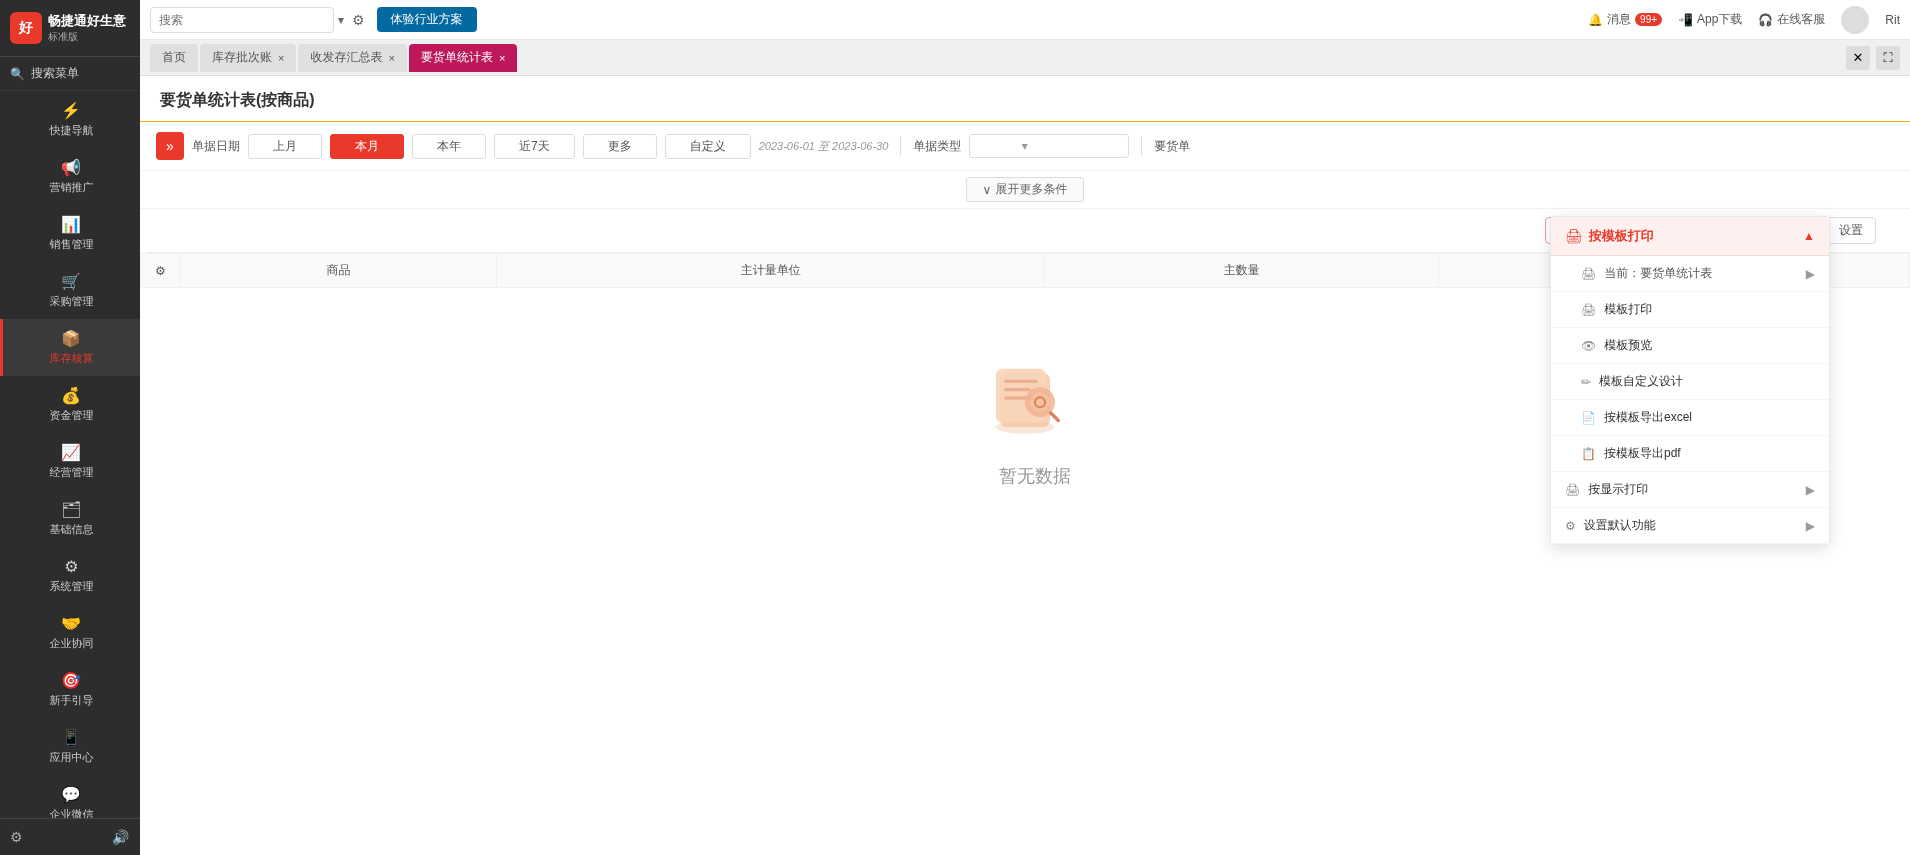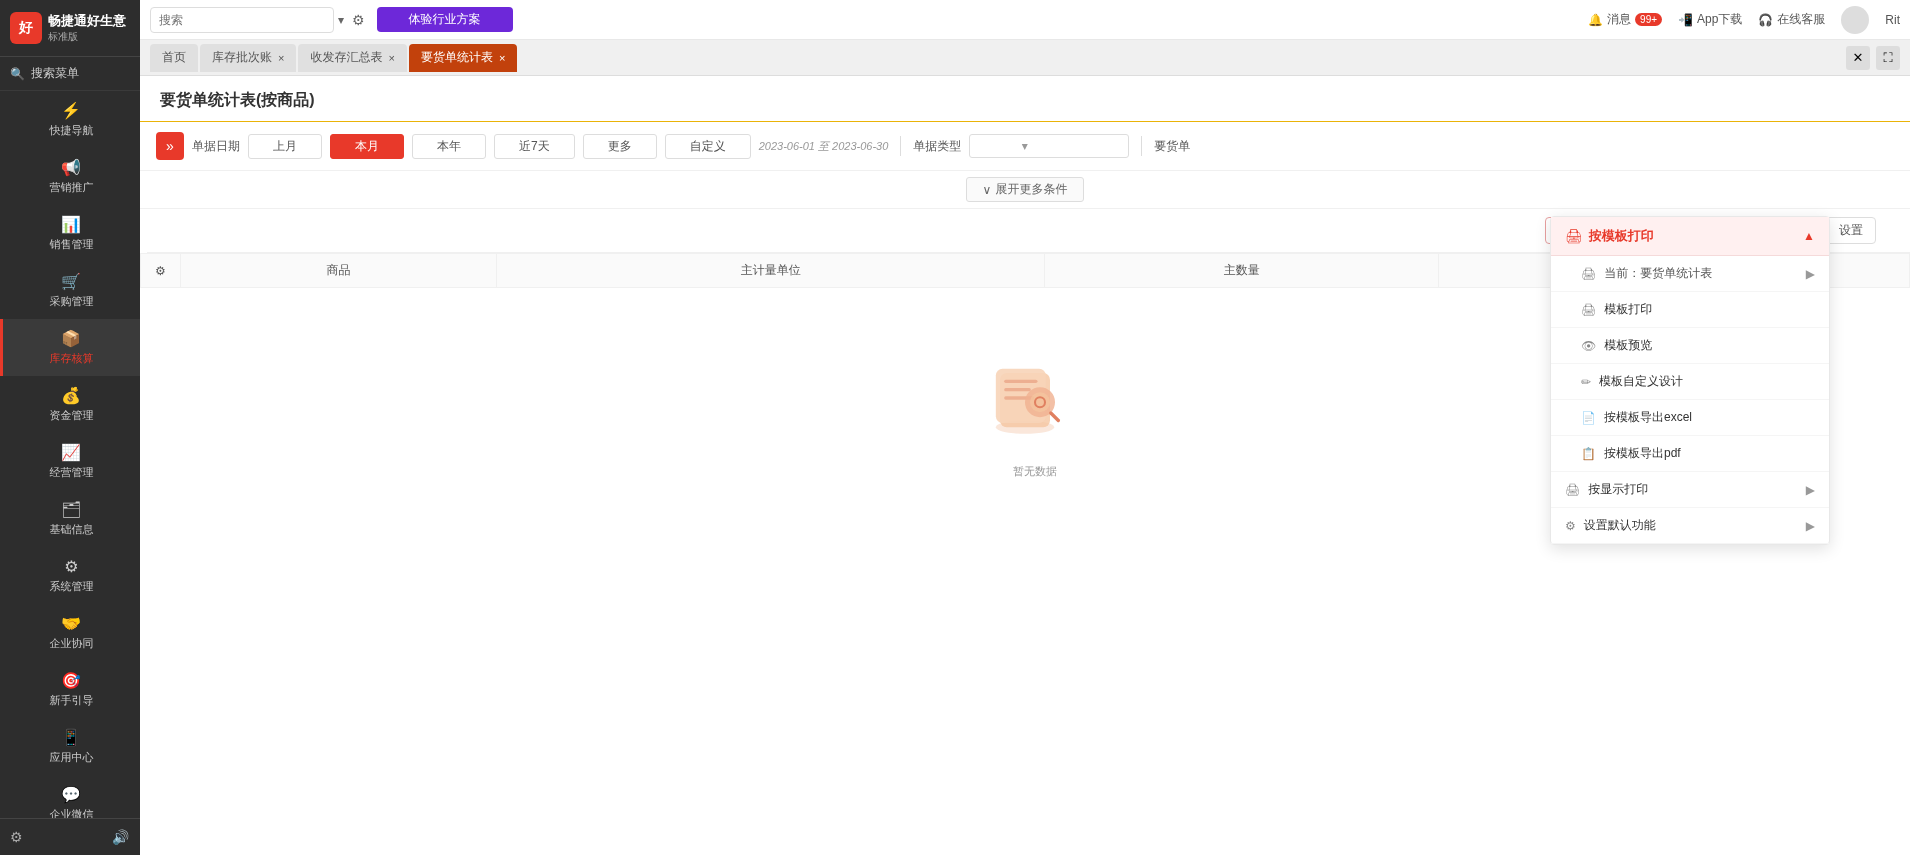--- a/index.html
+++ b/index.html
@@ -108,24 +108,24 @@
       font-size: 12px;
     }
     .topbar-gear {
       margin-left: 8px;
       color: #666;
       cursor: pointer;
       font-size: 14px;
     }
     .topbar-trial {
       margin-left: 12px;
-      background: #6d28d9;
+      background: #0369a1;
       color: white;
       border: none;
-      padding: 4px 32px;
+      padding: 4px 14px;
       border-radius: 4px;
       cursor: pointer;
       font-size: 12px;
     }
     .topbar-right {
       margin-left: auto;
       display: flex;
       align-items: center;
       gap: 16px;
     }
@@ -169,21 +169,21 @@
       padding: 0 12px;
       display: flex;
       align-items: center;
       cursor: pointer;
       font-size: 12px;
       color: #555;
       border-radius: 4px 4px 0 0;
       background: #e0e0e0;
       gap: 6px;
     }
-    .tab.active { background: #c2410c; color: white; }
+    .tab.active { background: #be185d; color: white; }
     .tab-close { font-size: 11px; cursor: pointer; }
     .tabs-actions {
       margin-left: auto;
       display: flex;
       gap: 6px;
     }
     .tabs-action-btn {
       width: 24px;
       height: 24px;
       background: #ddd;
@@ -380,21 +380,21 @@
       justify-content: center;
       padding: 60px 20px;
     }
     .empty-icon {
       width: 100px;
       height: 100px;
       margin-bottom: 16px;
     }
     .empty-text {
       color: #999;
-      font-size: 11px;
+      font-size: 18px;
       margin-left: 20px;
     }
 
     
     .print-dropdown {
       position: absolute;
       top: 140px;
       right: 80px;
       width: 280px;
       background: #fff;

